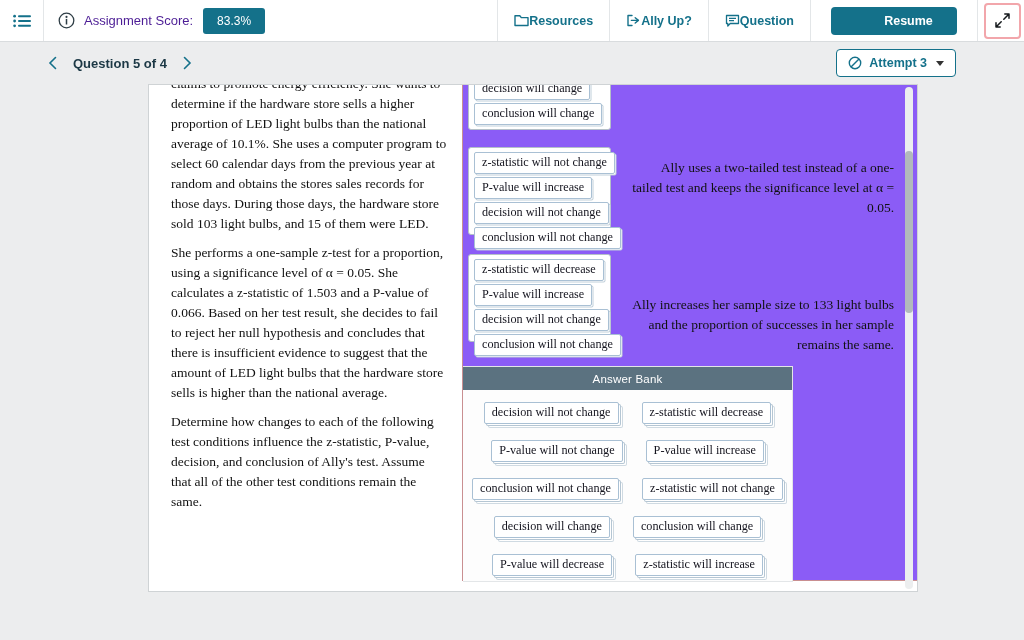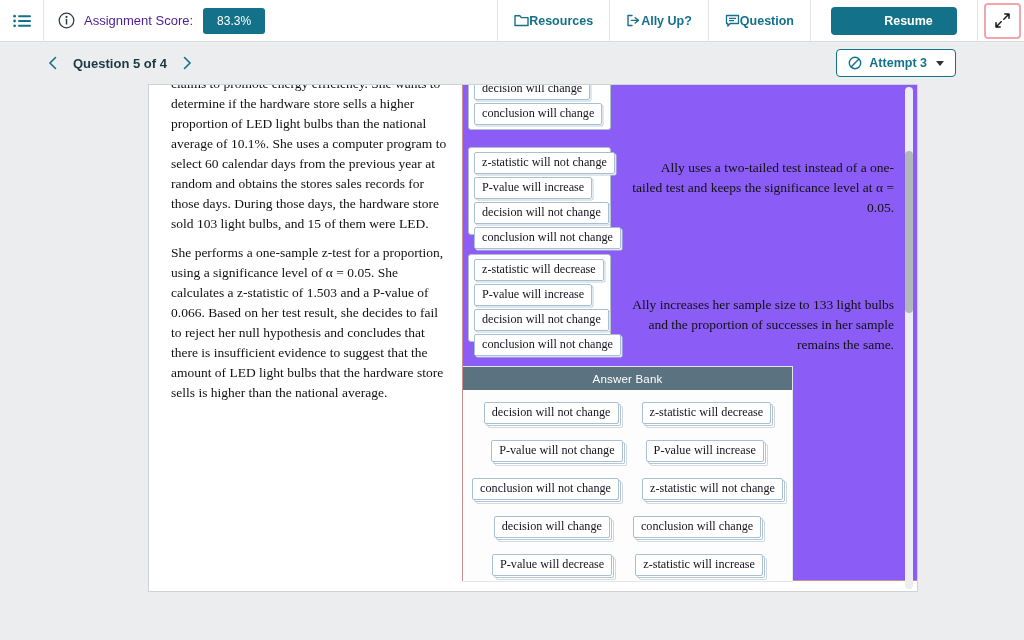--- a/index.html
+++ b/index.html
@@ -161,20 +161,21 @@
       <span class="attempt-label">Attempt 3</span>
       <span class="caret"></span>
     </div>
   </div>
 
   <div class="panel">
 
     <div class="left-col">
       <p>claims to promote energy efficiency. She wants to determine if the hardware store sells a higher proportion of LED light bulbs than the national average of 10.1%. She uses a computer program to select 60 calendar days from the previous year at random and obtains the stores sales records for those days. During those days, the hardware store sold 103 light bulbs, and 15 of them were LED.</p>
       <p>She performs a one-sample z-test for a proportion, using a significance level of α = 0.05. She calculates a z-statistic of 1.503 and a P-value of 0.066. Based on her test result, she decides to fail to reject her null hypothesis and concludes that there is insufficient evidence to suggest that the amount of LED light bulbs that the hardware store sells is higher than the national average.</p>
+      <p>Determine how changes to each of the following test conditions influence the z-statistic, P-value, decision, and conclusion of Ally's test. Assume that all of the other test conditions remain the same.</p>
     </div>
 
     <div class="red-box">
 
       <div class="zone zone-1">
           <div class="chip">decision will change</div>
           <div class="chip">conclusion will change</div>
         </div>
 
       <div class="zone zone-2">

